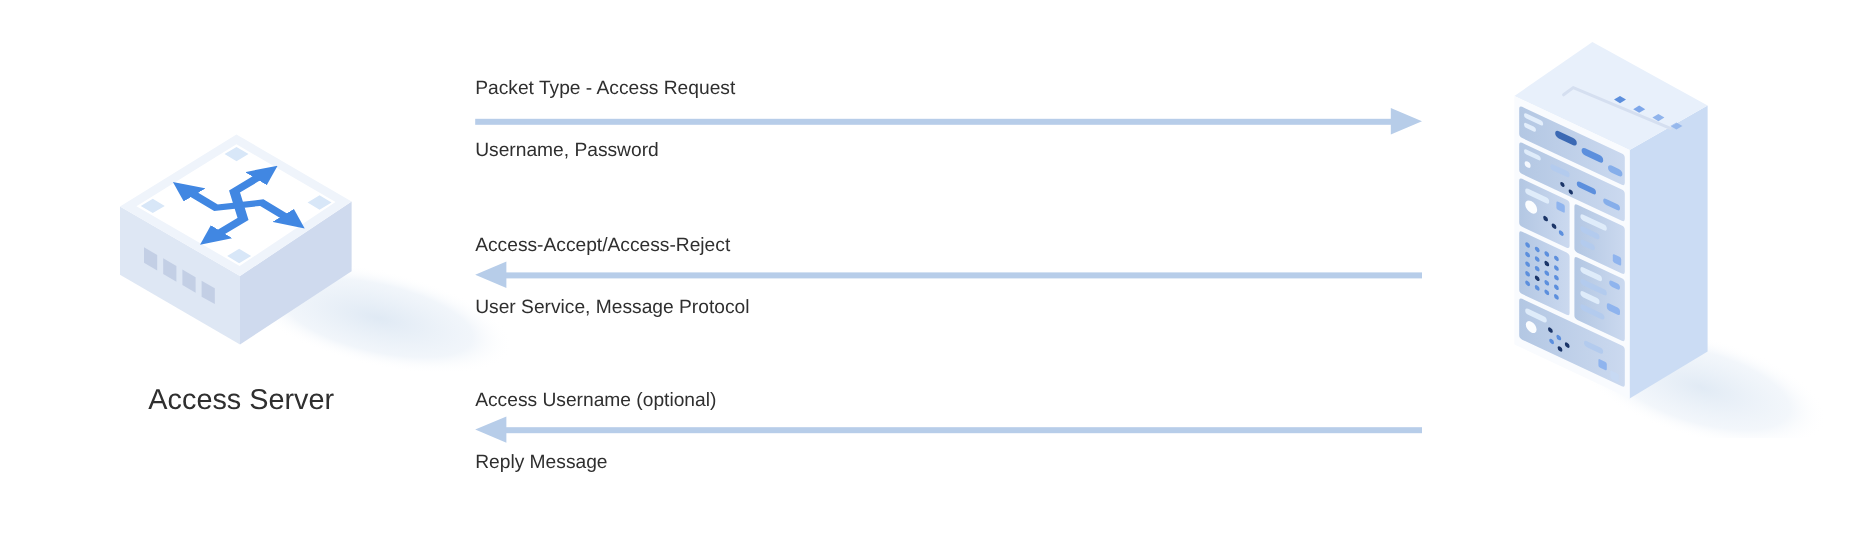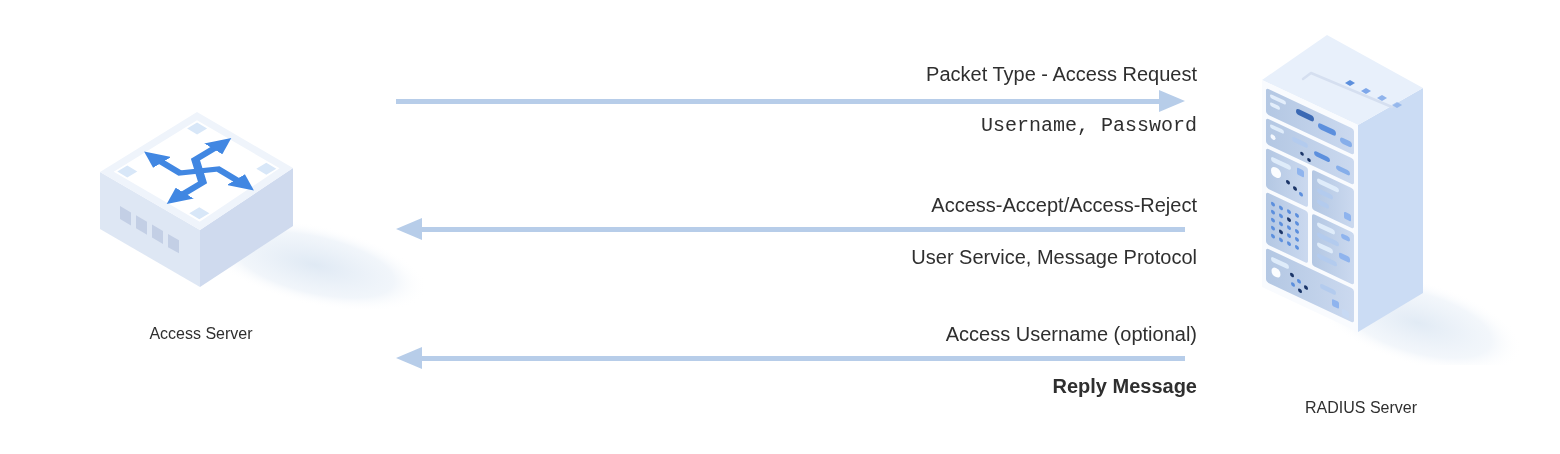--- a/index.html
+++ b/index.html
@@ -8,32 +8,32 @@
     width: 1560px;
     height: 454px;
     background: #ffffff;
     font-family: "Liberation Sans", "DejaVu Sans", sans-serif;
     color: #2f2f2f;
     overflow: hidden;
   }
   .node-icon { position: absolute; }
   .node-label {
     position: absolute;
-    font-size: 16px;
+    font-size: 24px;
     line-height: 30px;
     text-align: center;
     white-space: nowrap;
     color: #2f2f2f;
   }
   .msg-title, .msg-sub {
     position: absolute;
-    left: 408px;
+    left: 396px;
     width: 789px;
-    text-align: right;
-    font-size: 20px;
+    text-align: left;
+    font-size: 16px;
     line-height: 30px;
     white-space: nowrap;
     color: #2f2f2f;
   }
   .flow-line {
     position: absolute;
     height: 5px;
     background: #b7cde9;
   }
   .flow-head { position: absolute; width: 0; height: 0; }
@@ -195,36 +195,35 @@
         <circle cx="44" cy="187" r="2" fill="#1b3568"></circle>
         <circle cx="31" cy="190" r="2" fill="#5c8fdd"></circle>
         <circle cx="38" cy="193" r="2" fill="#1b3568"></circle>
         <rect x="70" y="186" width="7" height="7" rx="1.5" fill="#8fb4ee"></rect>
         <rect x="80" y="191" width="7" height="7" rx="1.5" fill="#c7d9f3"></rect>
       </g>
     </g>
   </svg>
 
   <div class="node-label" style="left:51px; top:319px; width:300px;">Access Server</div>
-  <div class="node-label" style="left:1211px; top:393px; width:300px;">RADIUS Server</div>
 
   <div>
     <div class="msg-title" style="top:59px;">Packet Type - Access Request</div>
     <div class="flow-line" style="left:396px; top:99px; width:764px;"></div>
     <div class="flow-head right" style="left:1159px; top:90px;"></div>
-    <div class="msg-sub" style="top:111px;font-family:Liberation Mono, monospace;">Username, Password</div>
+    <div class="msg-sub" style="top:111px;">Username, Password</div>
   </div>
 
   <div>
     <div class="msg-title" style="top:190px;">Access-Accept/Access-Reject</div>
     <div class="flow-head left" style="left:396px; top:218px;"></div>
     <div class="flow-line" style="left:421px; top:227px; width:764px;"></div>
     <div class="msg-sub" style="top:242px;">User Service, Message Protocol</div>
   </div>
 
   <div>
     <div class="msg-title" style="top:319px;">Access Username (optional)</div>
     <div class="flow-head left" style="left:396px; top:347px;"></div>
     <div class="flow-line" style="left:421px; top:356px; width:764px;"></div>
-    <div class="msg-sub" style="top:371px;font-weight:bold;">Reply Message</div>
+    <div class="msg-sub" style="top:371px;">Reply Message</div>
   </div>
 
 </div>
 
 </body></html>

